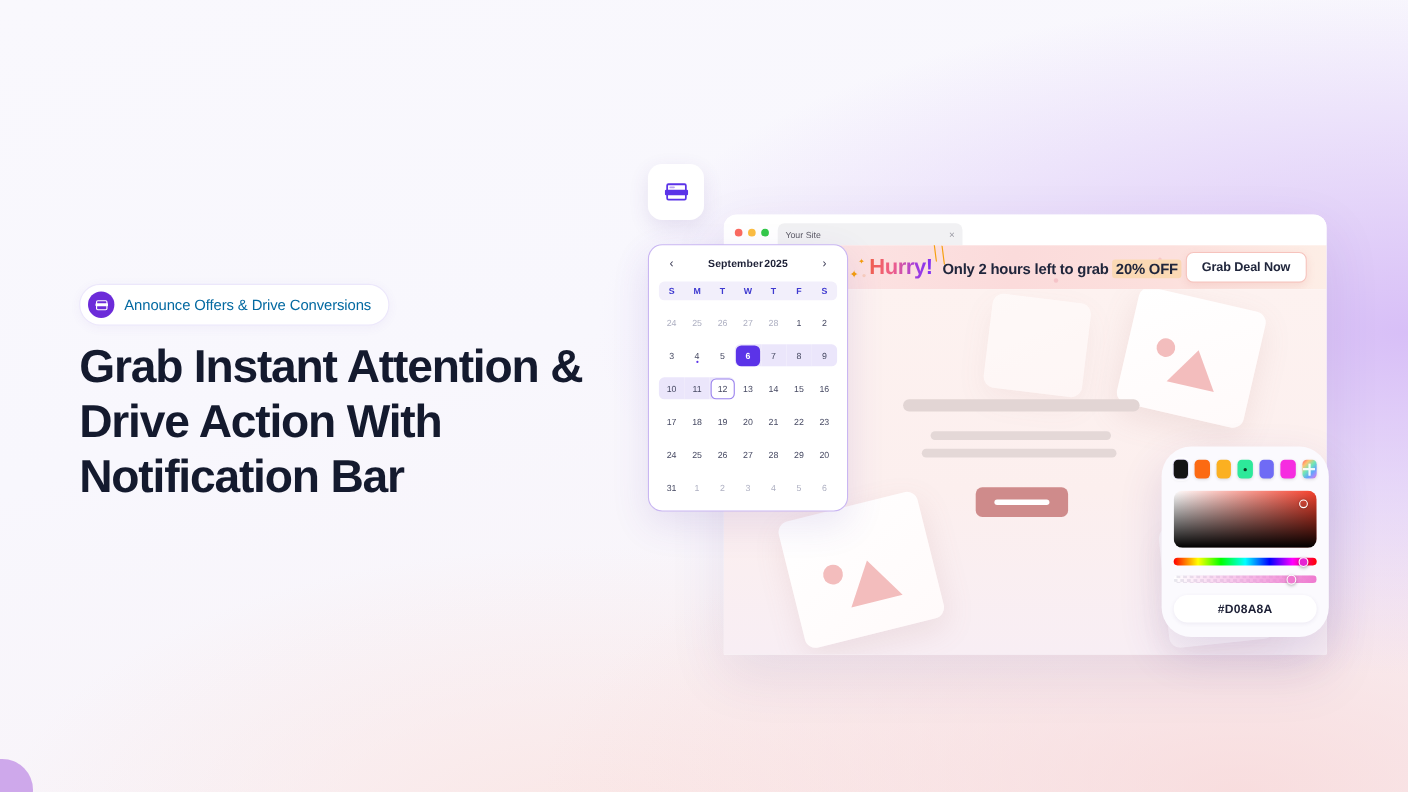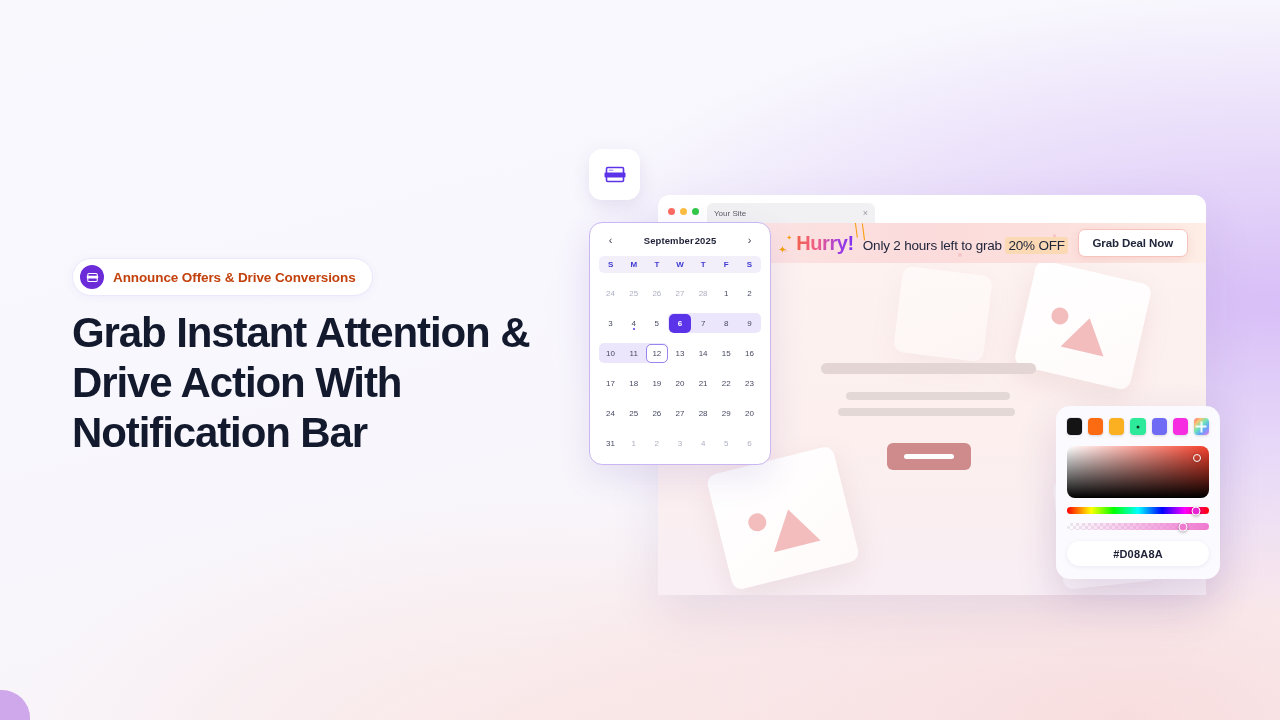--- a/index.html
+++ b/index.html
@@ -57,22 +57,22 @@
   .badge-icon {
     width: 24px; height: 24px;
     border-radius: 50%;
     background: #6c2bd9;
     display: flex; align-items: center; justify-content: center;
     flex: none;
   }
   .badge-icon svg { display: block; }
   .badge-text {
     font-size: 13.5px;
-    font-weight: 700;
-    color: #c2410c;
+    font-weight: 400;
+    color: #0369a1;
     letter-spacing: -0.1px;
     white-space: nowrap;
   }
 
   .headline {
     margin-top: 12px;
     font-size: 42px;
     line-height: 1.19;
     font-weight: 700;
     color: #141a2e;
@@ -136,21 +136,21 @@
     font-size: 20px;
     font-weight: 700;
     letter-spacing: -0.4px;
     background: linear-gradient(95deg, #f1614b 0%, #ef5f8a 38%, #a23ddd 72%, #7b2ff7 100%);
     -webkit-background-clip: text;
     background-clip: text;
     color: transparent;
   }
   .notif-msg {
     font-size: 13.5px;
-    font-weight: 400;
+    font-weight: 700;
     color: #20263c;
     letter-spacing: -0.2px;
     white-space: nowrap;
   }
   .pct {
     background: #fbd9b4;
     border-radius: 3px;
     padding: 1px 3px;
     color: #20263c;
   }
@@ -292,23 +292,23 @@
     width: 2px; height: 2px;
     border-radius: 50%;
     background: #5b33e8;
   }
 
   
   .picker {
     position: absolute;
     left: 1056px;
     top: 406px;
-    width: 164px;
+    width: 152px;
     background: #fbfafe;
-    border-radius: 14px;
+    border-radius: 27px;
     padding: 12px 11px 13px 11px;
     box-shadow: 0 16px 40px rgba(90,55,150,0.16);
   }
   .swatches { display: flex; gap: 6px; justify-content: space-between; }
   .swatch {
     width: 17px; height: 17px;
     border-radius: 4px;
     position: relative;
     box-shadow: 0 1px 3px rgba(0,0,0,.14);
   }

